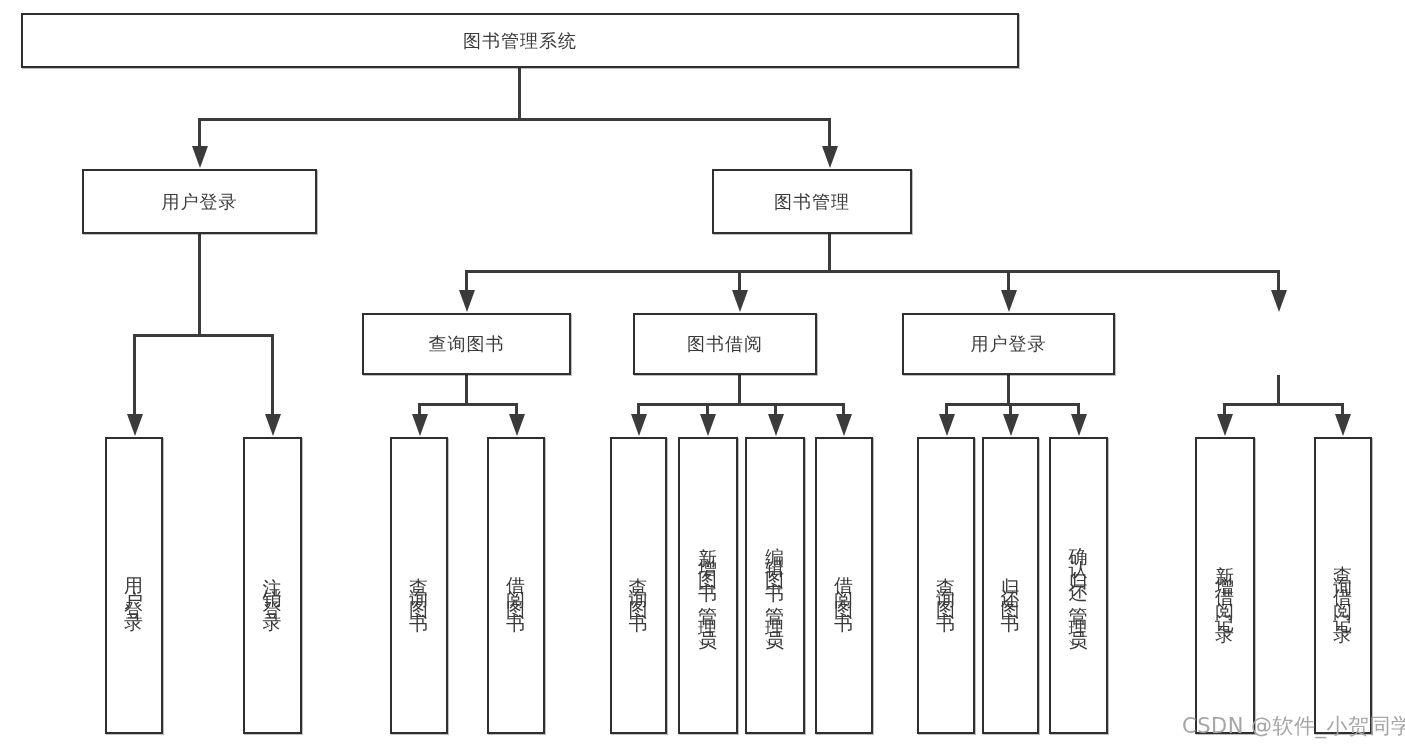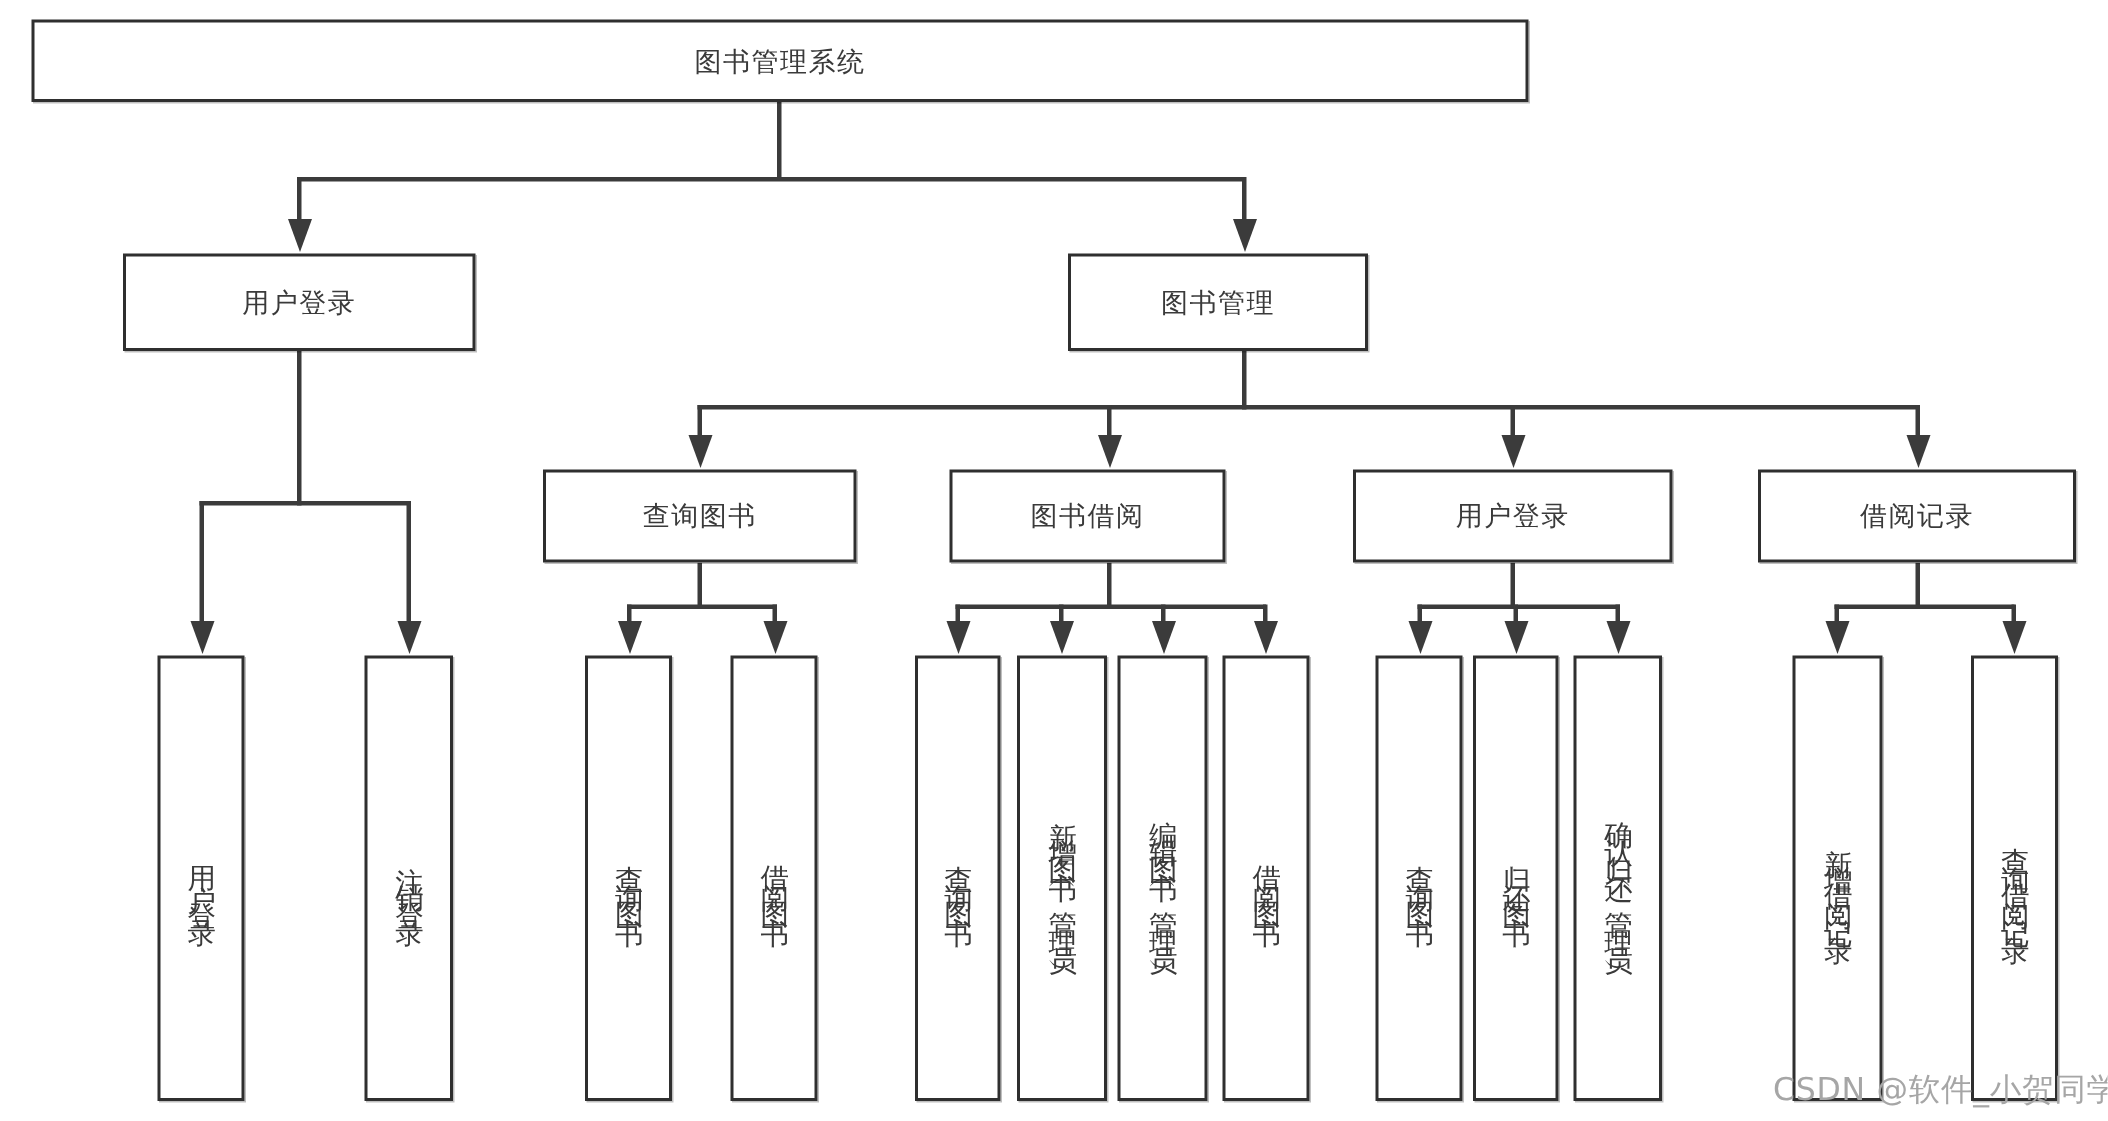--- a/index.html
+++ b/index.html
@@ -125,23 +125,20 @@
 
   <div class="hbox" style="left:362px; top:313px; width:209px; height:62px;">
     <span>查询图书</span>
   </div>
   <div class="hbox" style="left:633px; top:313px; width:184px; height:62px;">
     <span>图书借阅</span>
   </div>
   <div class="hbox" style="left:902px; top:313px; width:213px; height:62px;">
     <span>用户登录</span>
   </div>
-  <div class="hbox" style="left:1172px; top:313px; width:212px; height:62px;">
-    <span>借阅记录</span>
-  </div>
 
   <div class="line v" style="left:465px; top:375px; height:31px;"></div>
   <div class="line h" style="left:418px; top:403px; width:100px;"></div>
   <div class="arrow" style="left:418px; top:403px; height:12px;"></div>
   <div class="arrow" style="left:515px; top:403px; height:12px;"></div>
 
   <div class="line v" style="left:738px; top:375px; height:31px;"></div>
   <div class="line h" style="left:637px; top:403px; width:207px;"></div>
   <div class="arrow" style="left:637px; top:403px; height:12px;"></div>
   <div class="arrow" style="left:706px; top:403px; height:12px;"></div>

